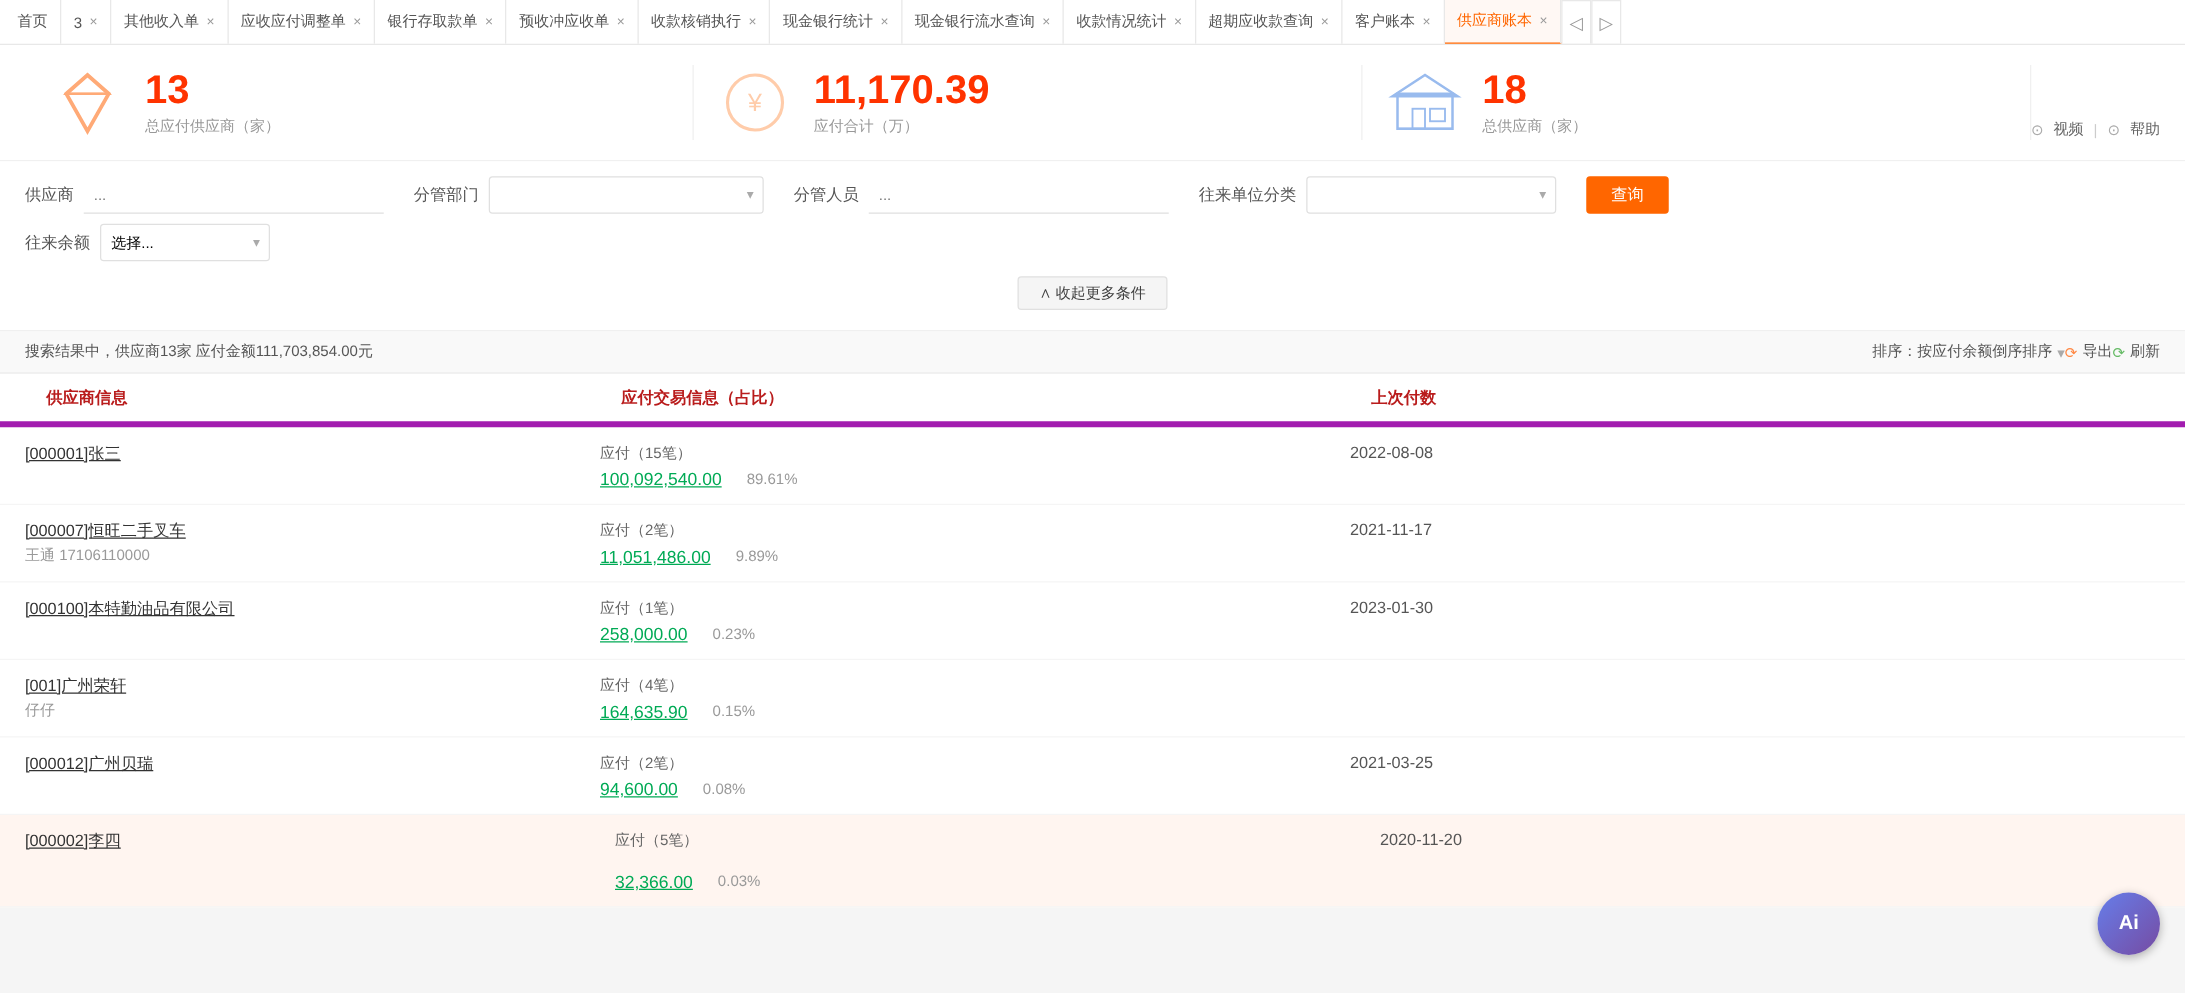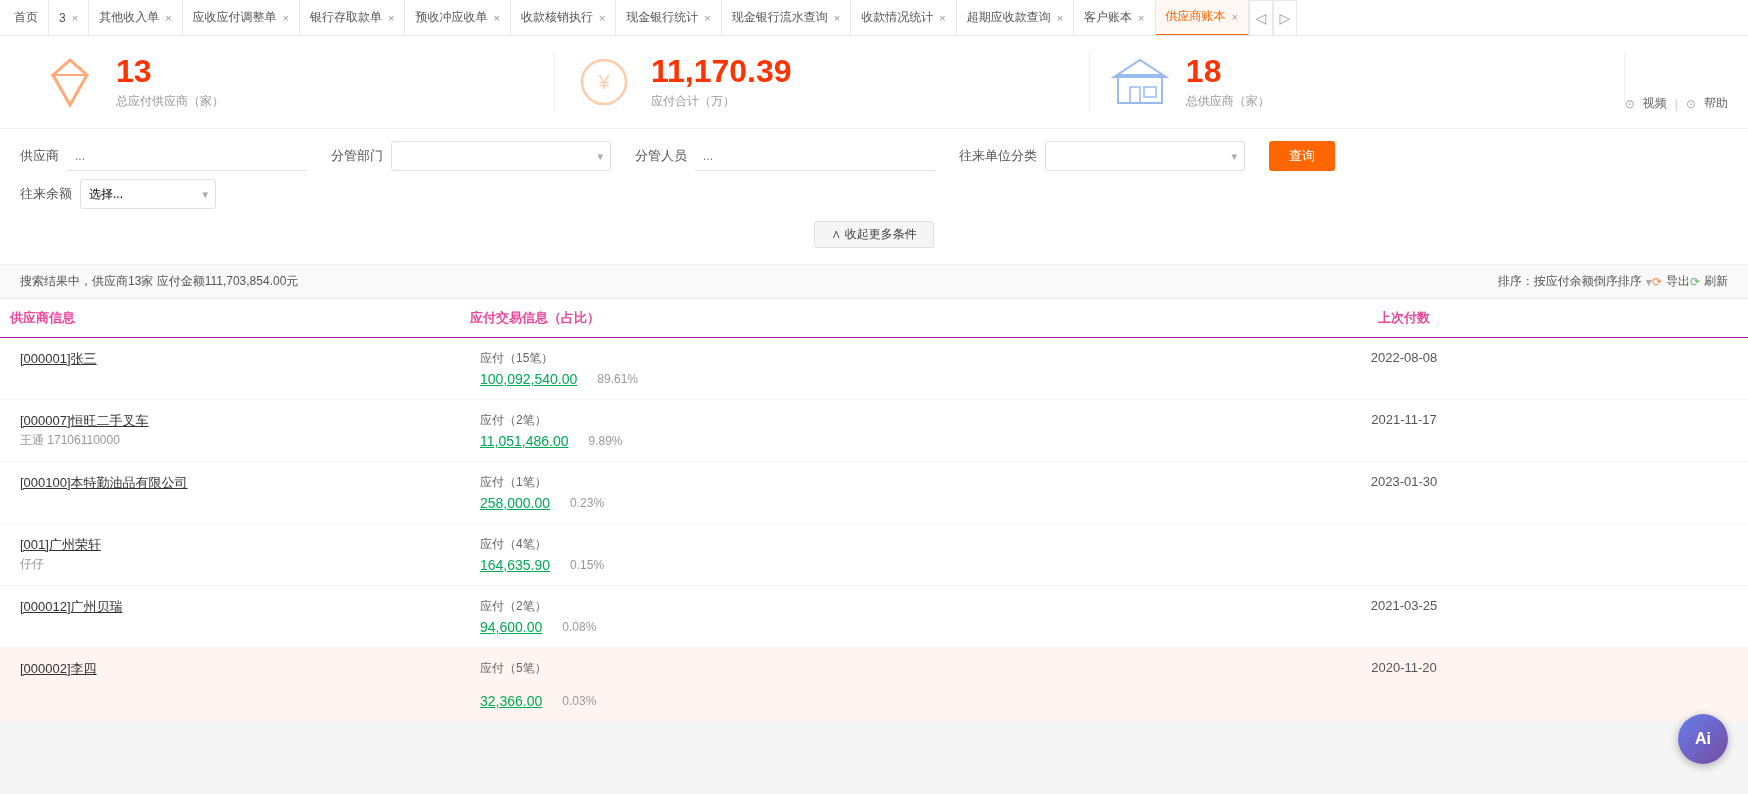--- a/index.html
+++ b/index.html
@@ -211,38 +211,38 @@
     }
 
     
     .main-table {
       background: #fff;
       width: 100%;
     }
     .table-header {
       display: flex;
       background: #fff;
-      padding: 10px 10px;
-      border-bottom: 1px solid #a21caf;
+      padding: 10px 37px;
+      border-bottom: 5px solid #a21caf;
       font-size: 13px;
       font-weight: bold;
-      color: #ec4899;
+      color: #b91c1c;
     }
     .col-supplier-info { flex: 0 0 460px; }
     .col-payable-info { flex: 0 0 600px; }
-    .col-last-pay { flex: 1; text-align: center; }
+    .col-last-pay { flex: 1; }
 
     .table-row-wrap {
       display: flex;
       padding: 12px 20px;
       border-bottom: 1px solid #f5f5f5;
       align-items: flex-start;
       font-size: 13px;
     }
-    .table-row-wrap.highlighted { background: #fff5f0; }
+    .table-row-wrap.highlighted { background: #fff5f0; gap: 12px; }
 
     .supplier-link {
       color: #333;
       text-decoration: underline;
       cursor: pointer;
     }
     .supplier-sub {
       color: #999;
       font-size: 12px;
       margin-top: 2px;

